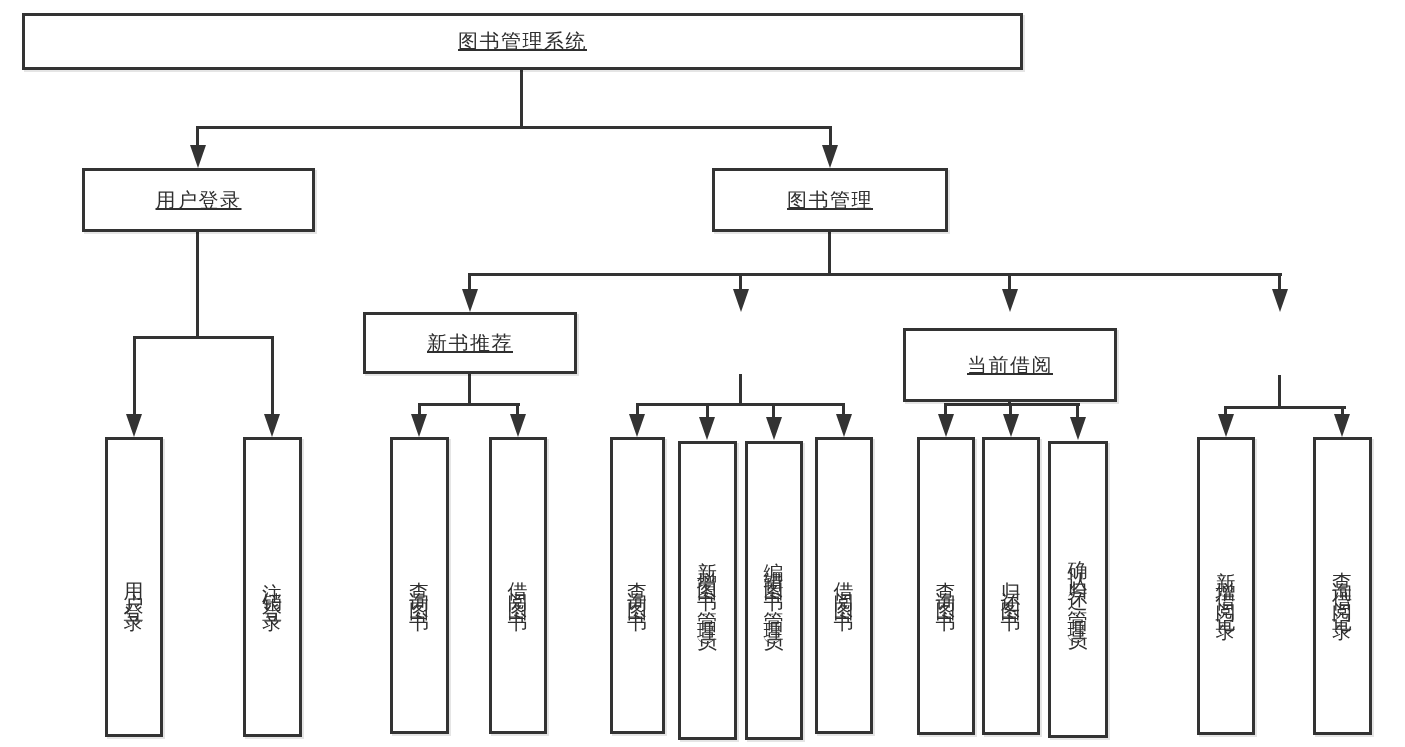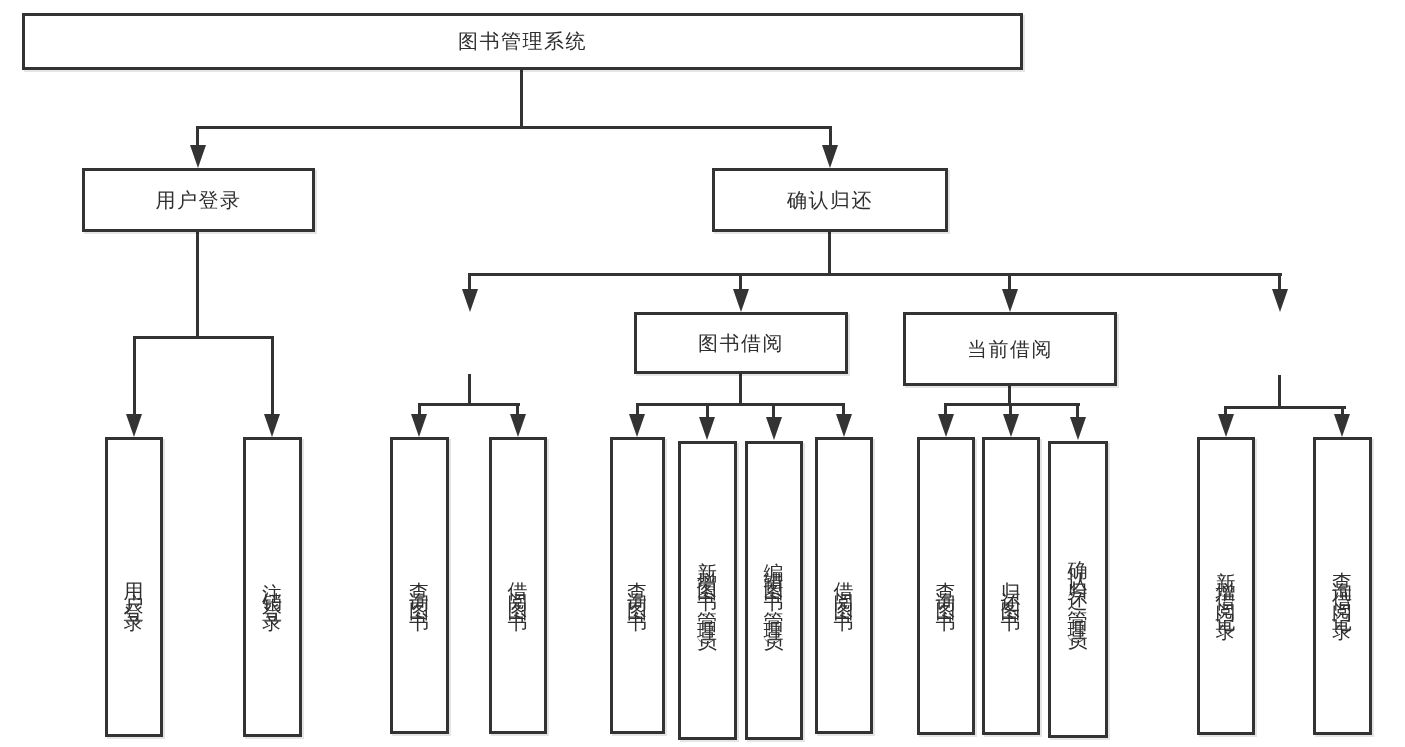--- a/index.html
+++ b/index.html
@@ -5,21 +5,21 @@
   html,body{margin:0;padding:0;background:#ffffff;}
   .canvas{
     position:relative;width:1405px;height:747px;background:#ffffff;overflow:hidden;
     font-family:"Liberation Sans","DejaVu Sans",sans-serif;color:#2f2f2f;
   }
   .node{
     position:absolute;background:#ffffff;border:3px solid #333333;box-sizing:border-box;
     display:flex;align-items:center;justify-content:center;z-index:2;
     box-shadow:2px 2px 0 rgba(0,0,0,0.10);
   }
-  .hnode span{font-size:20px;letter-spacing:1.5px;color:#2f2f2f;white-space:nowrap;}
+  .hnode span{font-size:20px;letter-spacing:1.5px;color:#2f2f2f;white-space:nowrap;text-decoration:underline;}
   .vnode .vtext{
     writing-mode:vertical-rl;text-orientation:mixed;
     font-size:20px;line-height:1;letter-spacing:10px;color:#2f2f2f;
   }
   .line{position:absolute;background:#333333;z-index:1;}
   .arrow{
     position:absolute;width:0;height:0;z-index:1;
     border-left:8px solid transparent;border-right:8px solid transparent;
     border-top:23px solid #333333;
   }
@@ -93,27 +93,27 @@
   <div class="arrow" style="left:1334px;top:414px"></div>
 
   <div class="node hnode" style="left:22px;top:13px;width:1001px;height:57px">
     <span>图书管理系统</span>
   </div>
 
   <div class="node hnode" style="left:82px;top:168px;width:233px;height:64px">
     <span>用户登录</span>
   </div>
   <div class="node hnode" style="left:712px;top:168px;width:236px;height:64px">
-    <span>确认归还</span>
+    <span>图书管理</span>
   </div>
 
-  <div class="node hnode" style="left:634px;top:312px;width:214px;height:62px">
-    <span>图书借阅</span>
+  <div class="node hnode" style="left:363px;top:312px;width:214px;height:62px">
+    <span>新书推荐</span>
   </div>
-  <div class="node hnode" style="left:903px;top:312px;width:214px;height:74px">
+  <div class="node hnode" style="left:903px;top:328px;width:214px;height:74px">
     <span>当前借阅</span>
   </div>
 
   <div class="node vnode" style="left:105px;top:437px;width:58px;height:300px">
     <span class="vtext">用户登录</span>
   </div>
   <div class="node vnode" style="left:243px;top:437px;width:59px;height:300px">
     <span class="vtext">注销登录</span>
   </div>
 

